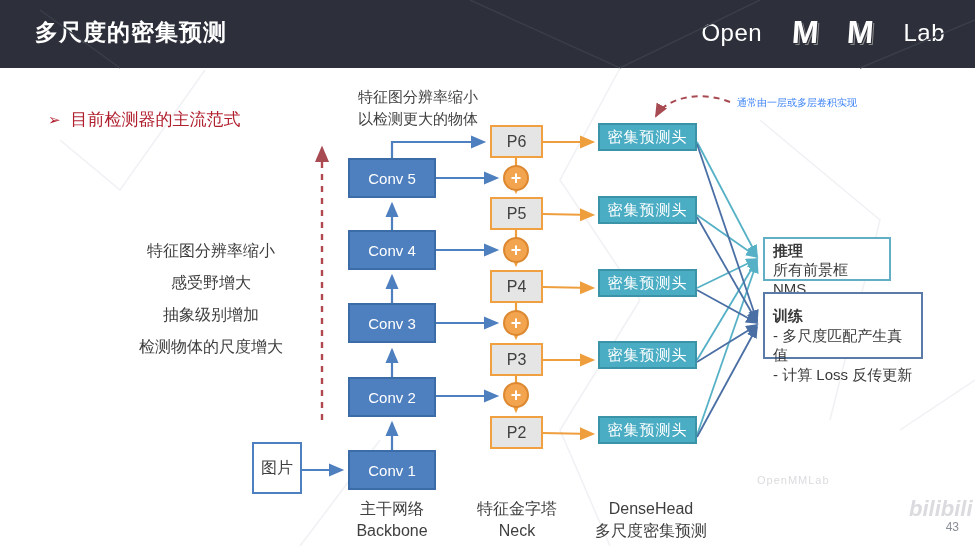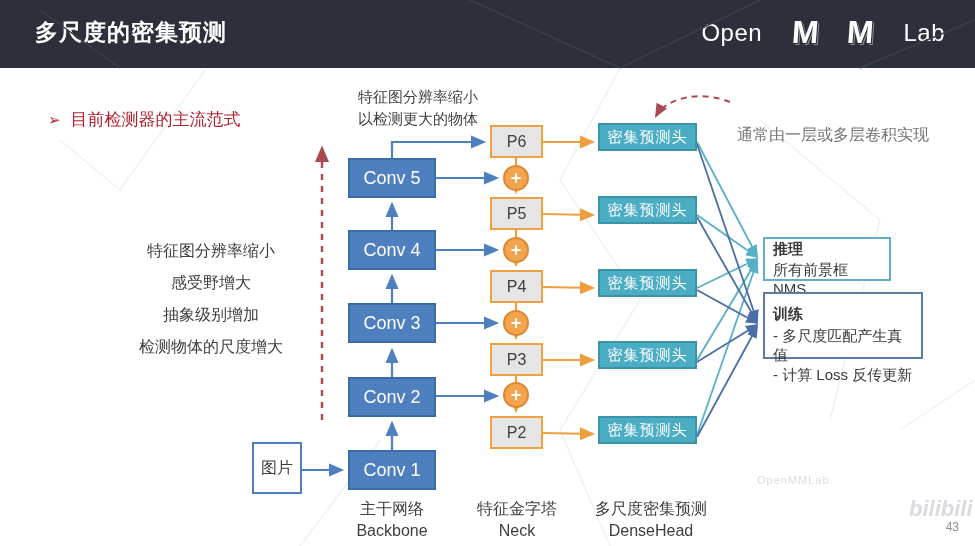--- a/index.html
+++ b/index.html
@@ -12,35 +12,35 @@
   .header .title { position:absolute; left:22px; top:17px; color:#ffffff; font-size:23px; font-weight:bold; letter-spacing:1px;margin-left:13px; }
   .logo { position:absolute; right:30px; top:14px; color:#ffffff; font-size:24px; display:flex; align-items:center;gap:32px; }
   .logo .word { font-weight:normal; letter-spacing:0.5px; }
   .logo .mm { font-weight:bold; font-size:32px; margin:0 -2px; transform:skewX(-4deg); text-shadow:1px 1px 0 #2d303a, 2px 2px 0 #888; }
 
   
   svg.layer { position:absolute; left:0; top:0; width:975px; height:546px; }
 
   
   .box { position:absolute; display:flex; align-items:center; justify-content:center; }
-  .conv { left:348px; width:88px; height:40px; background:#4e7fbe; border:2px solid #3c6ca8; color:#ffffff; font-size:18px; }
+  .conv { left:348px; width:88px; height:40px; background:#4e7fbe; border:2px solid #3c6ca8; color:#ffffff; font-size:15px; }
   .pbox { left:490px; width:53px; height:33px; background:#e5e5e5; border:2px solid #f0a040; color:#404040; font-size:16px; }
   .plus { position:absolute; left:503px; width:26px; height:26px; border-radius:50%; background:#f2a44e; border:2px solid #dd8830; color:#ffffff; font-size:18px; font-weight:bold; display:flex; align-items:center; justify-content:center; line-height:1; }
   .head { left:598px; width:99px; height:28px; background:#4aadc4; border:2px solid #3b93a8; color:#ffffff; font-size:15px; letter-spacing:1px; }
   .imgbox { left:252px; top:442px; width:50px; height:52px; background:#ffffff; border:2px solid #4e7fbe; color:#404040; font-size:16px; }
 
   .infbox { position:absolute; left:763px; top:237px; width:128px; height:44px; background:#ffffff; border:2px solid #62aec4; padding:3px 8px; font-size:15px; color:#3a3a3a; line-height:1.25; }
   .trnbox { position:absolute; left:763px; top:292px; width:160px; height:67px; background:#ffffff; border:2px solid #5a7aa8; padding:12px 8px; font-size:15px; color:#3a3a3a; line-height:1.3; }
-  .btitle { font-weight:bold;font-family:Liberation Mono, monospace; }
+  .btitle { font-weight:bold; }
 
   .bullet { position:absolute; left:48px; top:108px; font-size:17px; color:#b01f2e; display:flex; align-items:center; gap:10px; }
   .bullet .mk { font-size:15px; }
 
   .anno-down { position:absolute; left:328px; top:86px; width:180px; text-align:center; font-size:15px; color:#3f3f3f; line-height:1.45; }
-  .anno-conv { position:absolute; left:737px; top:96px; font-size:16px; color:#737373;margin-top:29px; }
+  .anno-conv { position:absolute; left:737px; top:96px; font-size:10px; color:#3b82f6; }
   .left-props { position:absolute; left:110px; top:235px; width:202px; text-align:center; font-size:16px; color:#3f3f3f; line-height:32px; }
 
   .col-label { position:absolute; text-align:center; font-size:16px; color:#3f3f3f; line-height:22px; top:498px; }
   .col-backbone { left:327px; width:130px;text-align:center; }
   .col-neck { left:452px; width:130px; }
   .col-dense { left:566px; width:170px; }
 
   .wm1 { position:absolute; left:737px; top:474px; font-size:11px; color:rgba(190,190,196,0.55); letter-spacing:1px;margin-left:20px; }
   .wm2 { position:absolute; left:872px; top:496px; font-size:22px; font-weight:bold; font-style:italic; color:rgba(195,195,202,0.6);margin-left:37px; }
   .pagenum { position:absolute; right:16px; top:520px; font-size:12px; color:#8b8f99; }
@@ -194,21 +194,21 @@
 
   <div class="col-label col-backbone">
     <div>主干网络</div>
     <div>Backbone</div>
   </div>
   <div class="col-label col-neck">
     <div>特征金字塔</div>
     <div>Neck</div>
   </div>
   <div class="col-label col-dense">
+    <div>DenseHead</div>
     <div>多尺度密集预测</div>
-    <div>DenseHead</div>
   </div>
 
   <div class="wm1">OpenMMLab</div>
   <div class="wm2">bilibili</div>
   <div class="pagenum">43</div>
 
 </div>
 
 </body></html>

